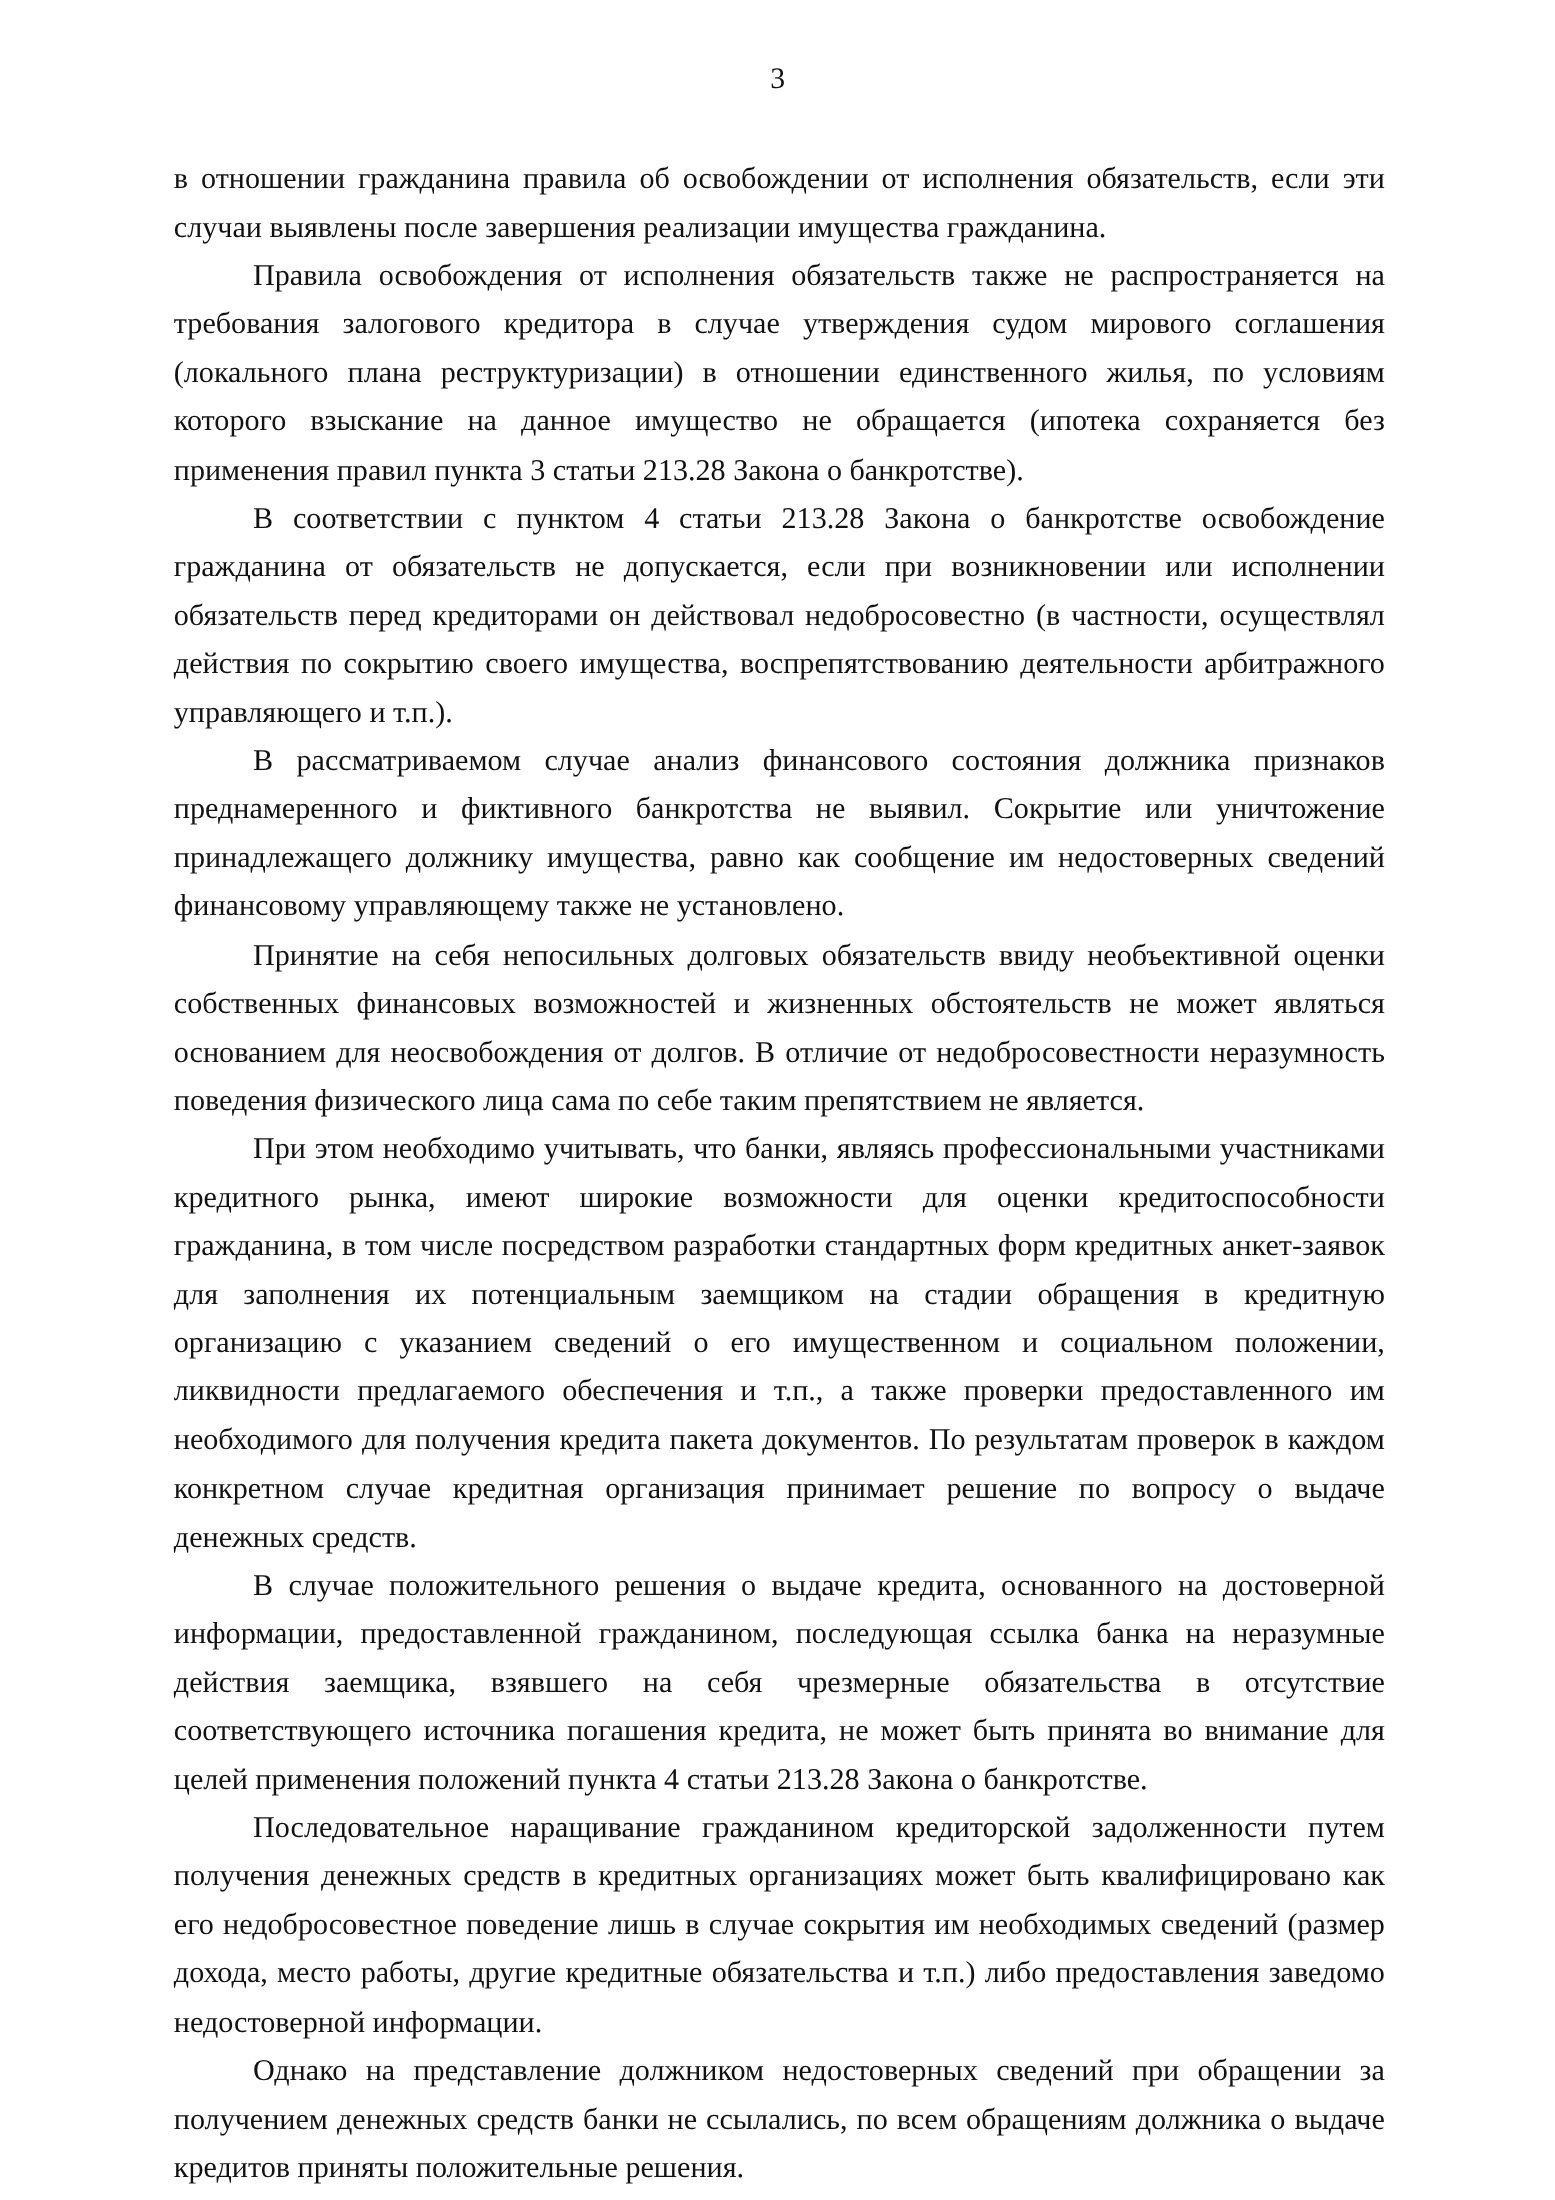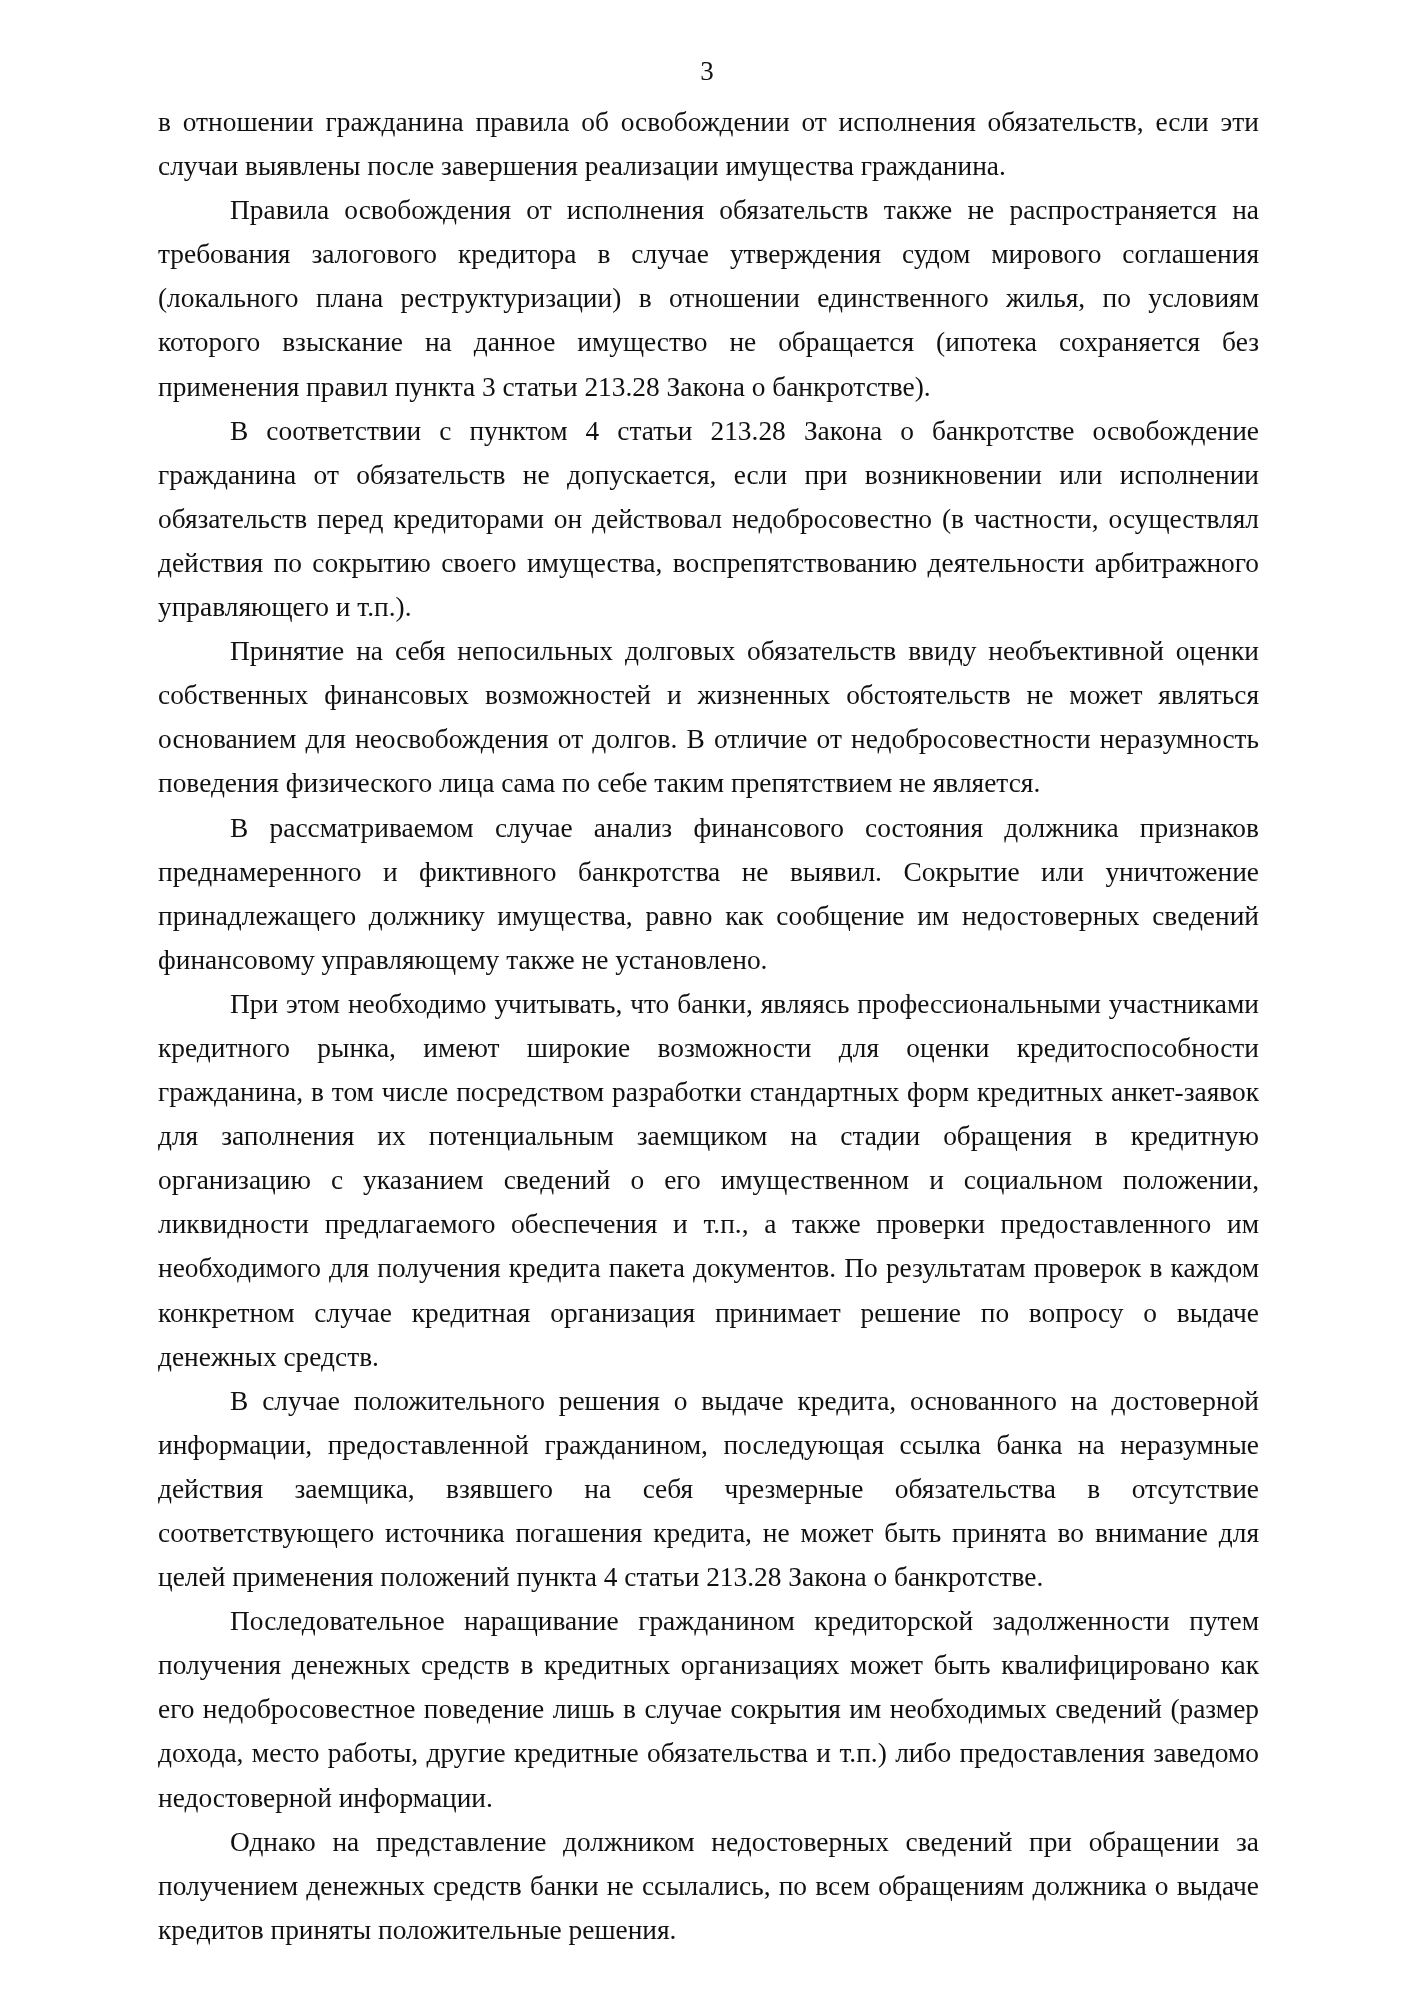--- a/index.html
+++ b/index.html
@@ -41,38 +41,39 @@
     -webkit-font-smoothing: antialiased;
   }
   .body-text p {
     margin: 0;
     padding: 0;
     text-indent: 72px;
     text-align: justify;
   }
   .body-text p.no-indent {
     text-indent: 0;
+    margin-top: 40px;
   }
   .body-text p:last-child {
     text-align: justify;
   }
 </style>
 </head>
 <body>
 
 <div class="page">
 
   <div class="page-number">3</div>
 
   <div class="body-text">
     <p class="no-indent">в отношении гражданина правила об освобождении от исполнения обязательств, если эти случаи выявлены после завершения реализации имущества гражданина.</p>
     <p>Правила освобождения от исполнения обязательств также не распространяется на требования залогового кредитора в случае утверждения судом мирового соглашения (локального плана реструктуризации) в отношении единственного жилья, по условиям которого взыскание на данное имущество не обращается (ипотека сохраняется без применения правил пункта 3 статьи 213.28 Закона о банкротстве).</p>
     <p>В соответствии с пунктом 4 статьи 213.28 Закона о банкротстве освобождение гражданина от обязательств не допускается, если при возникновении или исполнении обязательств перед кредиторами он действовал недобросовестно (в частности, осуществлял действия по сокрытию своего имущества, воспрепятствованию деятельности арбитражного управляющего и т.п.).</p>
+    <p>В рассматриваемом случае анализ финансового состояния должника признаков преднамеренного и фиктивного банкротства не выявил. Сокрытие или уничтожение принадлежащего должнику имущества, равно как сообщение им недостоверных сведений финансовому управляющему также не установлено.</p>
     <p>Принятие на себя непосильных долговых обязательств ввиду необъективной оценки собственных финансовых возможностей и жизненных обстоятельств не может являться основанием для неосвобождения от долгов. В отличие от недобросовестности неразумность поведения физического лица сама по себе таким препятствием не является.</p>
-    <p>В рассматриваемом случае анализ финансового состояния должника признаков преднамеренного и фиктивного банкротства не выявил. Сокрытие или уничтожение принадлежащего должнику имущества, равно как сообщение им недостоверных сведений финансовому управляющему также не установлено.</p>
     <p>При этом необходимо учитывать, что банки, являясь профессиональными участниками кредитного рынка, имеют широкие возможности для оценки кредитоспособности гражданина, в том числе посредством разработки стандартных форм кредитных анкет-заявок для заполнения их потенциальным заемщиком на стадии обращения в кредитную организацию с указанием сведений о его имущественном и социальном положении, ликвидности предлагаемого обеспечения и т.п., а также проверки предоставленного им необходимого для получения кредита пакета документов. По результатам проверок в каждом конкретном случае кредитная организация принимает решение по вопросу о выдаче денежных средств.</p>
     <p>В случае положительного решения о выдаче кредита, основанного на достоверной информации, предоставленной гражданином, последующая ссылка банка на неразумные действия заемщика, взявшего на себя чрезмерные обязательства в отсутствие соответствующего источника погашения кредита, не может быть принята во внимание для целей применения положений пункта 4 статьи 213.28 Закона о банкротстве.</p>
     <p>Последовательное наращивание гражданином кредиторской задолженности путем получения денежных средств в кредитных организациях может быть квалифицировано как его недобросовестное поведение лишь в случае сокрытия им необходимых сведений (размер дохода, место работы, другие кредитные обязательства и т.п.) либо предоставления заведомо недостоверной информации.</p>
     <p>Однако на представление должником недостоверных сведений при обращении за получением денежных средств банки не ссылались, по всем обращениям должника о выдаче кредитов приняты положительные решения.</p>
 
   </div>
 
 </div>
 
 </body></html>

